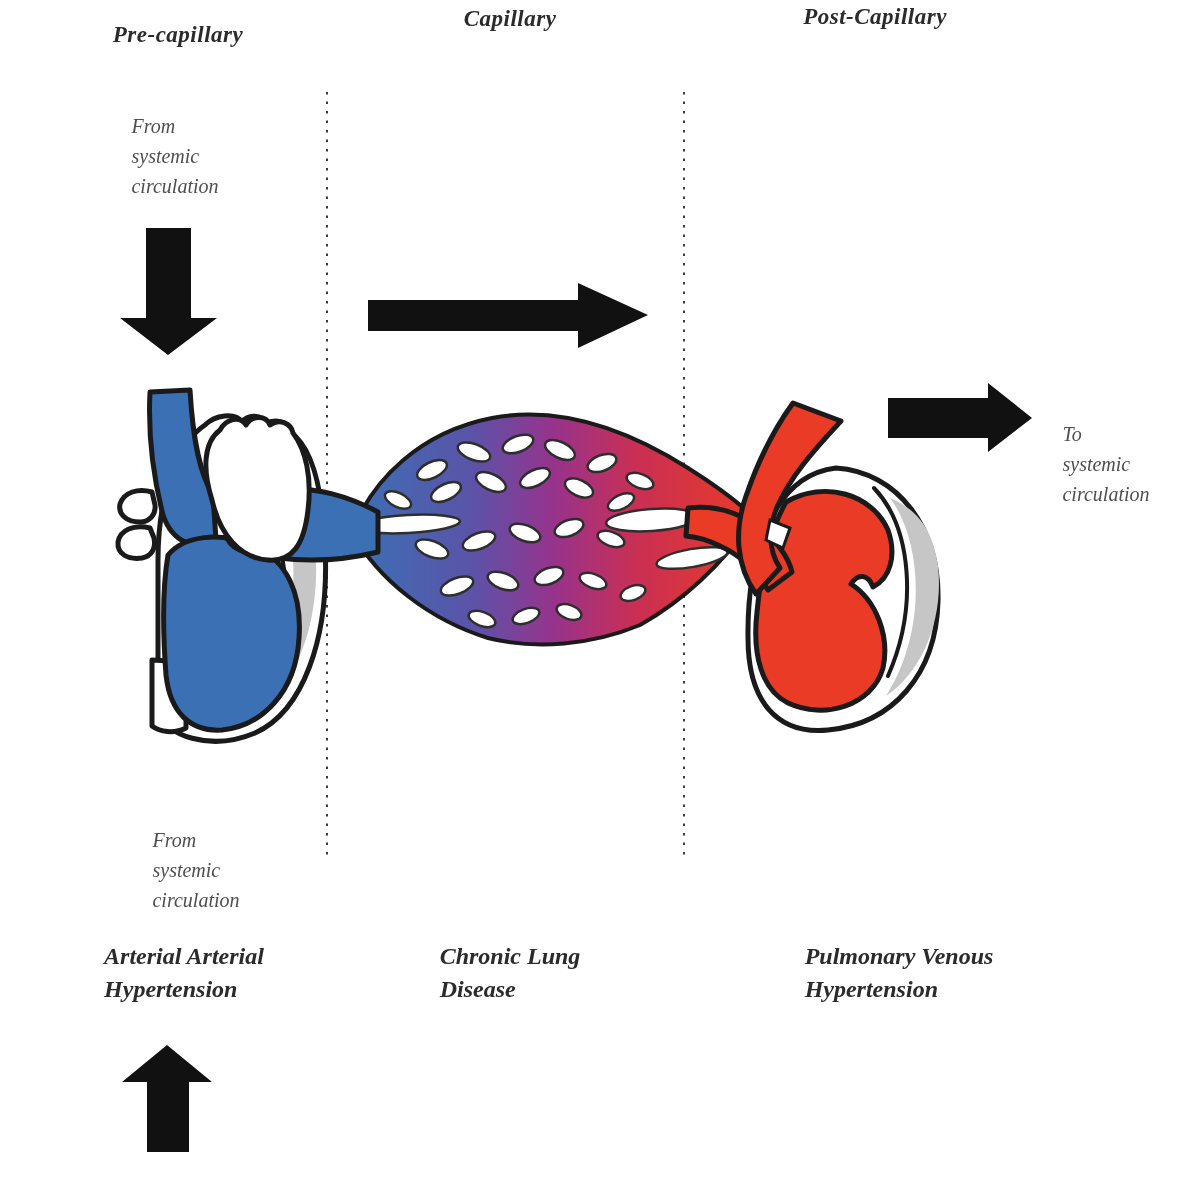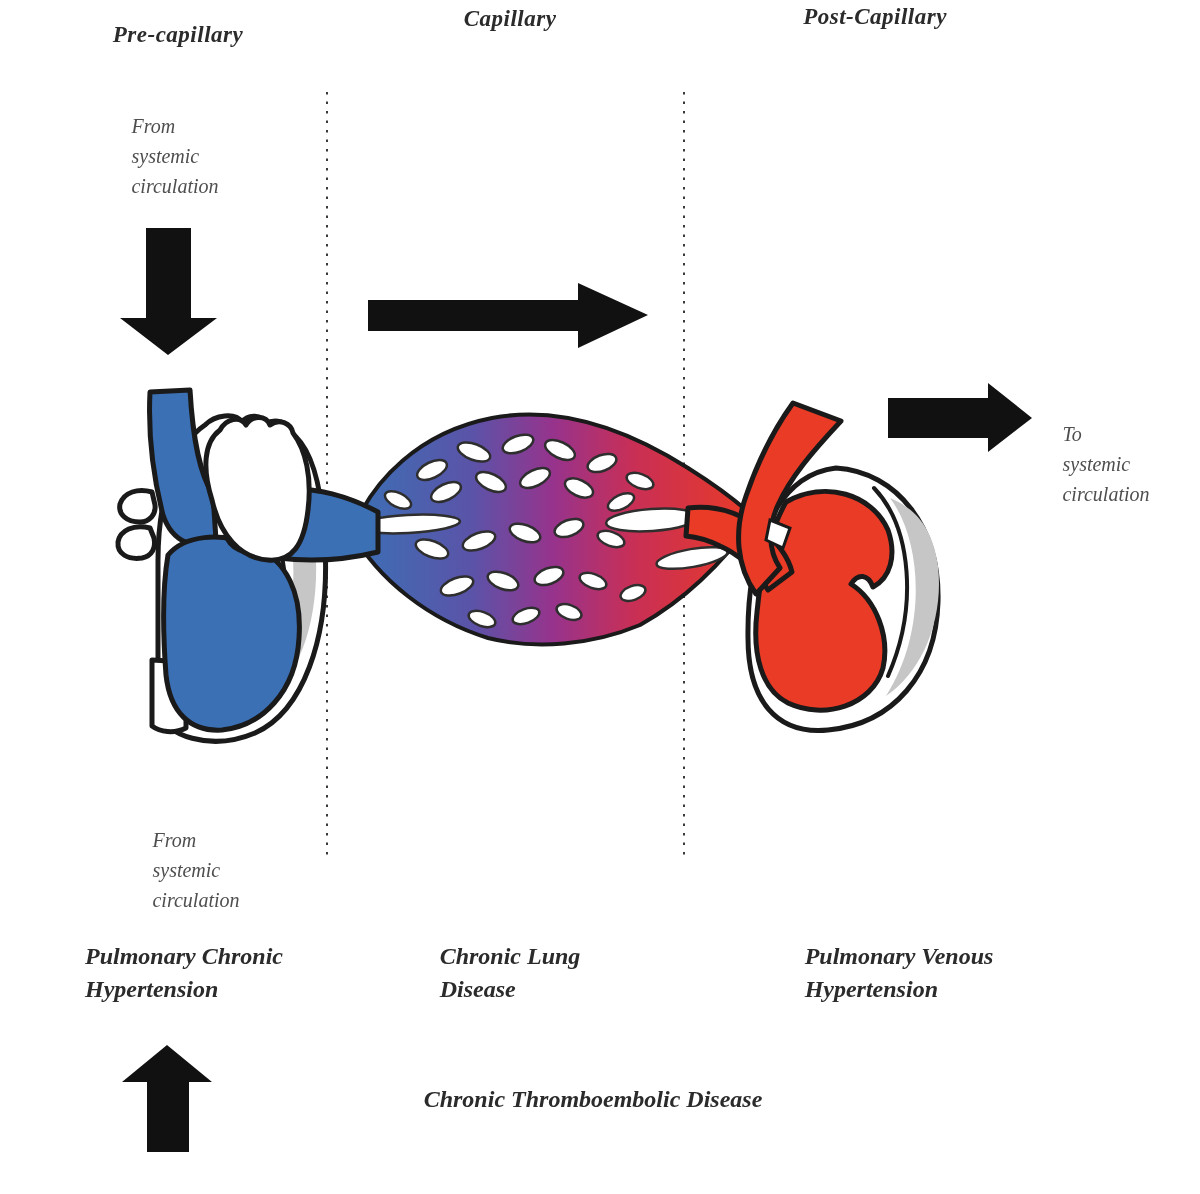--- a/index.html
+++ b/index.html
@@ -188,20 +188,19 @@
   <div class="label flow" style="left:175px;top:96px">From
 systemic
 circulation</div>
   <div class="label flow" style="left:1106px;top:404px">To
 systemic
 circulation</div>
   <div class="label flow" style="left:196px;top:810px">From
 systemic
 circulation</div>
 
-  <div class="label diag" style="left:184px;top:940px">Pulmonary Chronic
+  <div class="label diag" style="left:184px;top:940px">Arterial Arterial
 Hypertension</div>
   <div class="label diag" style="left:510px;top:940px">Chronic Lung
 Disease</div>
   <div class="label diag" style="left:899px;top:940px">Pulmonary Venous
 Hypertension</div>
-  <div class="label diag" style="left:593px;top:1083px">Chronic Thromboembolic Disease</div>
 </div>
 
 </body></html>

